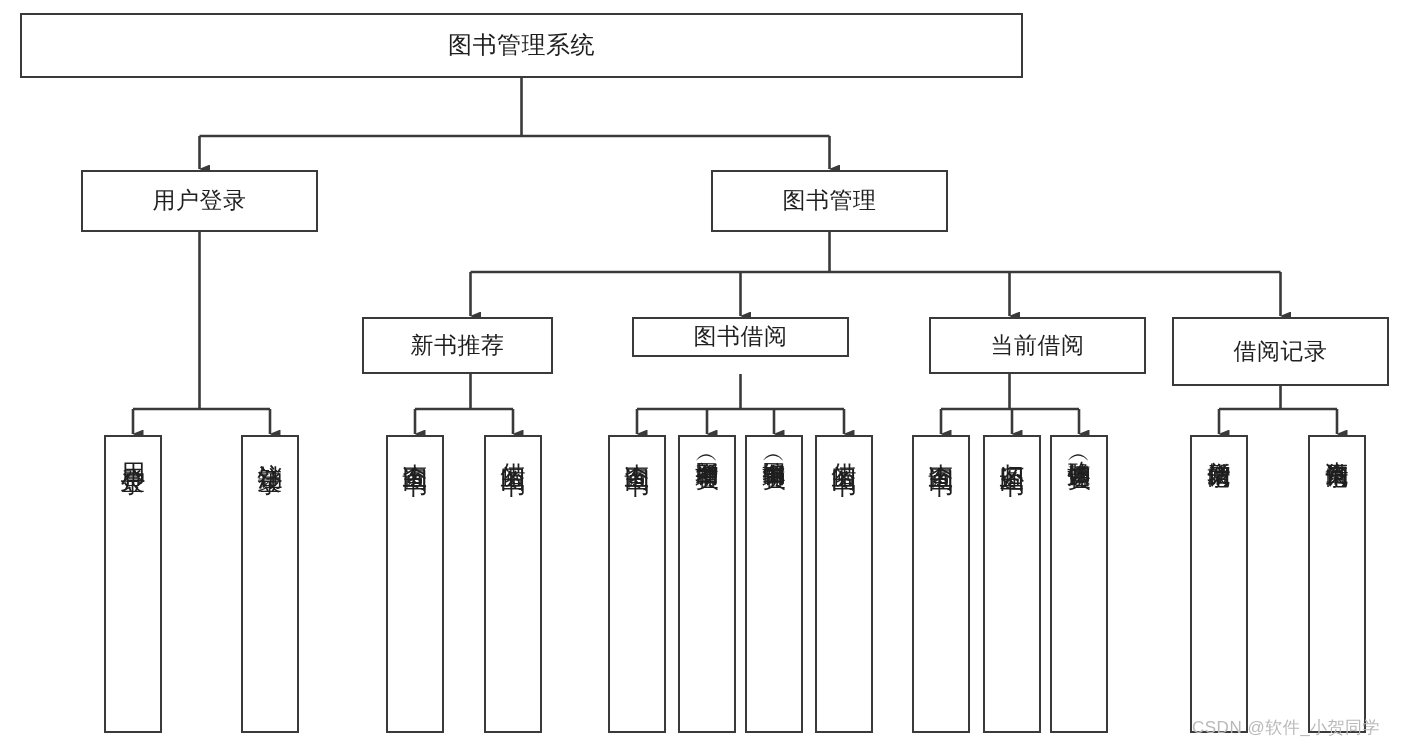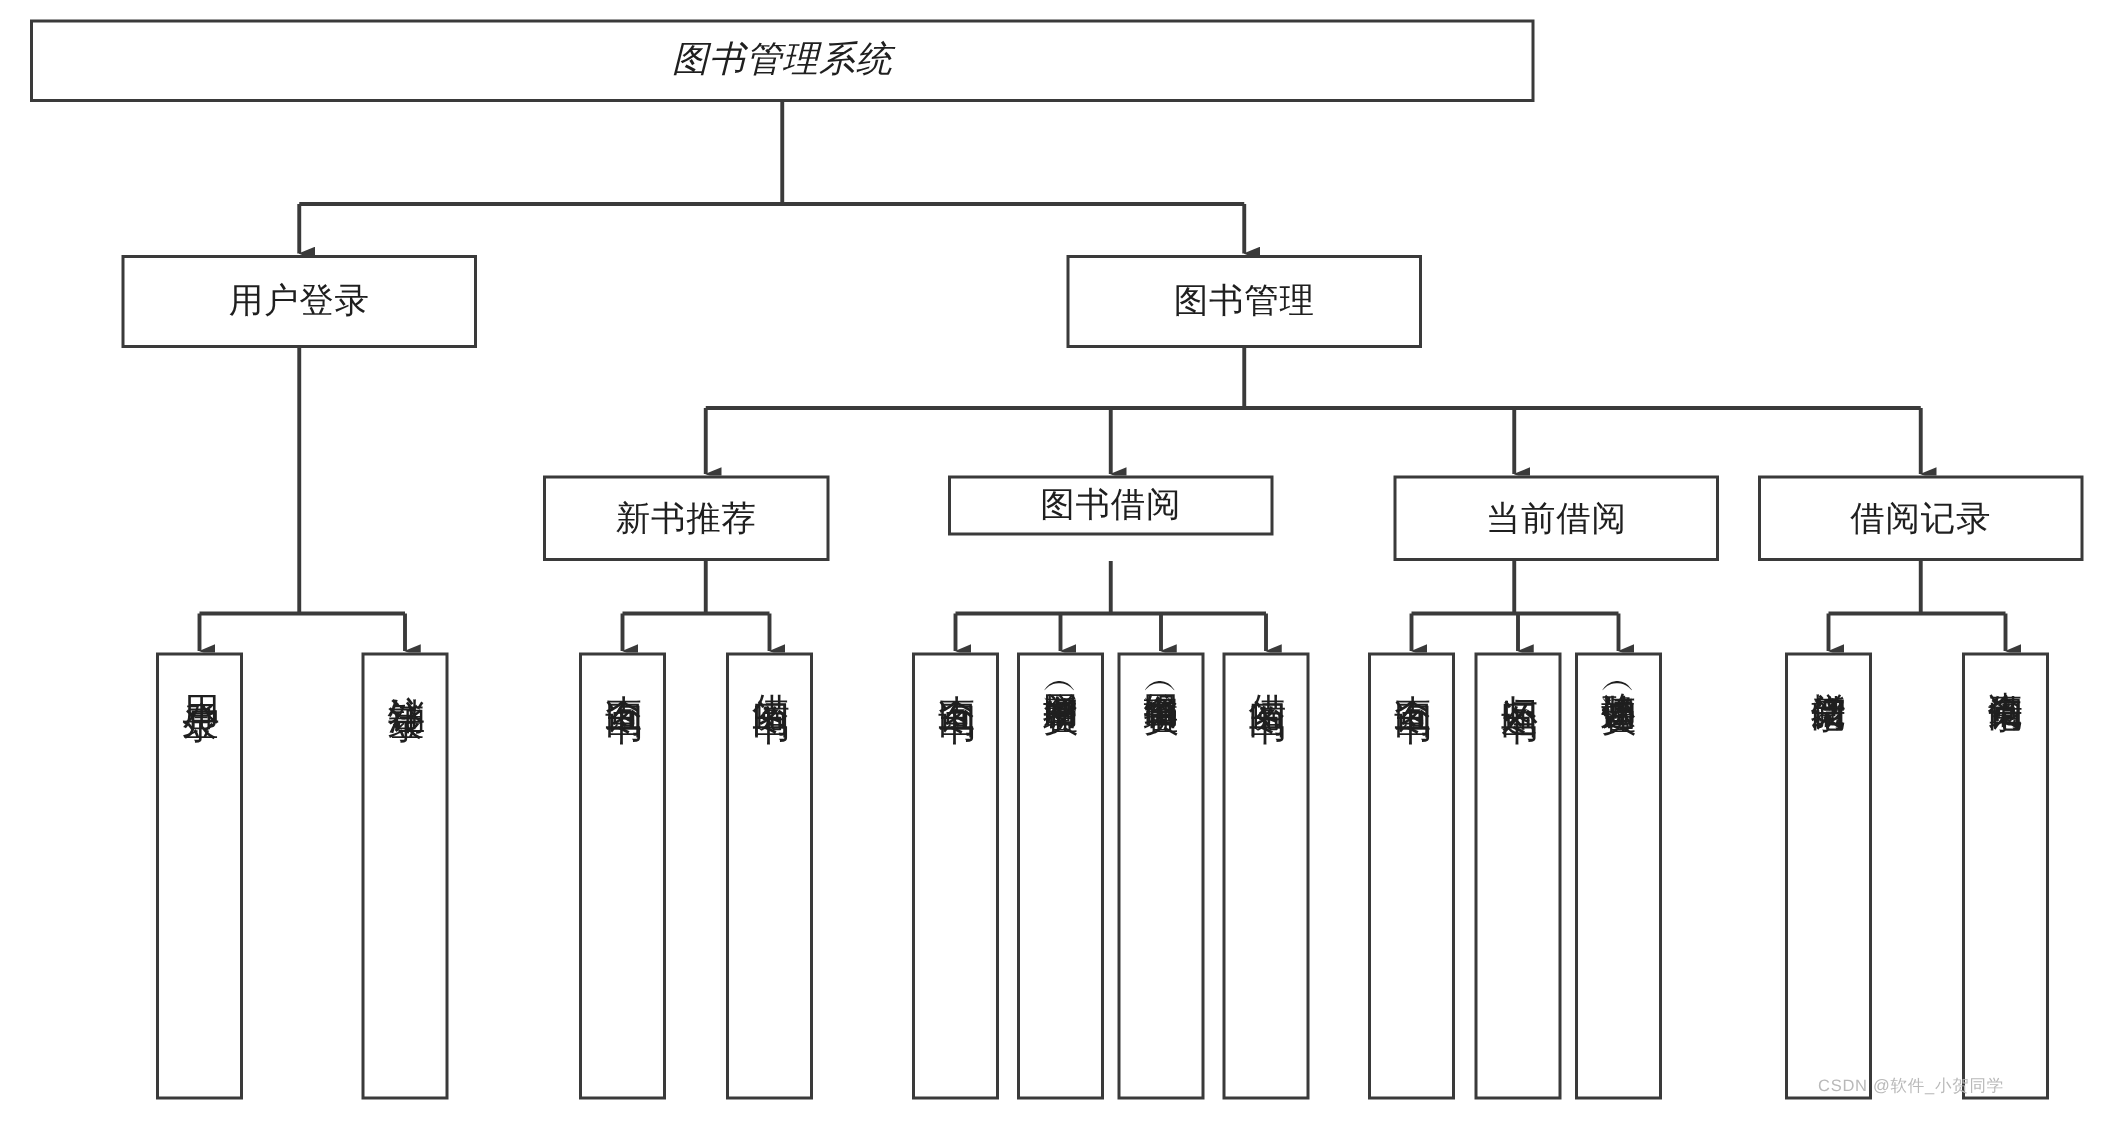--- a/index.html
+++ b/index.html
@@ -64,24 +64,23 @@
     white-space: nowrap;
   }
   .node.vert.compact .label {
     font-size: 23px;
     letter-spacing: 1px;
   }
   .watermark {
     position: absolute;
     z-index: 6;
     color: #b9b9b9;
-    font-size: 11px;
+    font-size: 17px;
     white-space: nowrap;
     letter-spacing: 0.5px;
-    margin-left: 20px;
   }
 </style>
 </head>
 <body>
 
 <div id="diagram-canvas">
 
   <svg id="edge-layer" viewBox="0 0 1405 747" width="1405" height="747" xmlns="http://www.w3.org/2000/svg">
     <defs>
       <marker id="arrowhead" markerWidth="9" markerHeight="11" refX="4.5" refY="10.5" orient="auto" markerUnits="userSpaceOnUse">
@@ -118,41 +117,41 @@
         <line x1="941" y1="409" x2="941" y2="434" marker-end="url(#arrowhead)"></line>
         <line x1="1012" y1="409" x2="1012" y2="434" marker-end="url(#arrowhead)"></line>
         <line x1="1079" y1="409" x2="1079" y2="434" marker-end="url(#arrowhead)"></line>
         <line x1="1280.5" y1="374" x2="1280.5" y2="409"></line>
         <line x1="1219" y1="409" x2="1337" y2="409"></line>
         <line x1="1219" y1="409" x2="1219" y2="434" marker-end="url(#arrowhead)"></line>
         <line x1="1337" y1="409" x2="1337" y2="434" marker-end="url(#arrowhead)"></line>
       </g>
   </svg>
 
-  <div class="node horiz root" style="left: 20px; top: 13px; width: 1003px; height: 55px; font-style: italic;">
+  <div class="node horiz root" style="left: 20px; top: 13px; width: 1003px; height: 65px;">
     <span class="label">图书管理系统</span>
   </div>
 
   <div class="node horiz" style="left: 81px; top: 170px; width: 237px; height: 62px;">
     <span class="label">用户登录</span>
   </div>
   <div class="node horiz" style="left: 711px; top: 170px; width: 237px; height: 62px;">
     <span class="label">图书管理</span>
   </div>
 
   <div class="node horiz" style="left: 362px; top: 317px; width: 191px; height: 57px;">
     <span class="label">新书推荐</span>
   </div>
   <div class="node horiz" style="left: 632px; top: 317px; width: 217px; height: 40px;">
     <span class="label">图书借阅</span>
   </div>
   <div class="node horiz" style="left: 901px; top: 317px; width: 217px; height: 57px; margin-left: 28px;">
     <span class="label">当前借阅</span>
   </div>
-  <div class="node horiz" style="left: 1172px; top: 317px; width: 217px; height: 57px;">
+  <div class="node horiz" style="left: 1172px; top: 317px; width: 217px; height: 69px;">
     <span class="label">借阅记录</span>
   </div>
 
   <div class="node vert" style="left: 104px; top: 435px; width: 58px; height: 298px;">
     <span class="label">用户登录</span>
   </div>
   <div class="node vert" style="left: 241px; top: 435px; width: 58px; height: 298px;">
     <span class="label">注销登录</span>
   </div>
   <div class="node vert" style="left: 386px; top: 435px; width: 58px; height: 298px;">

